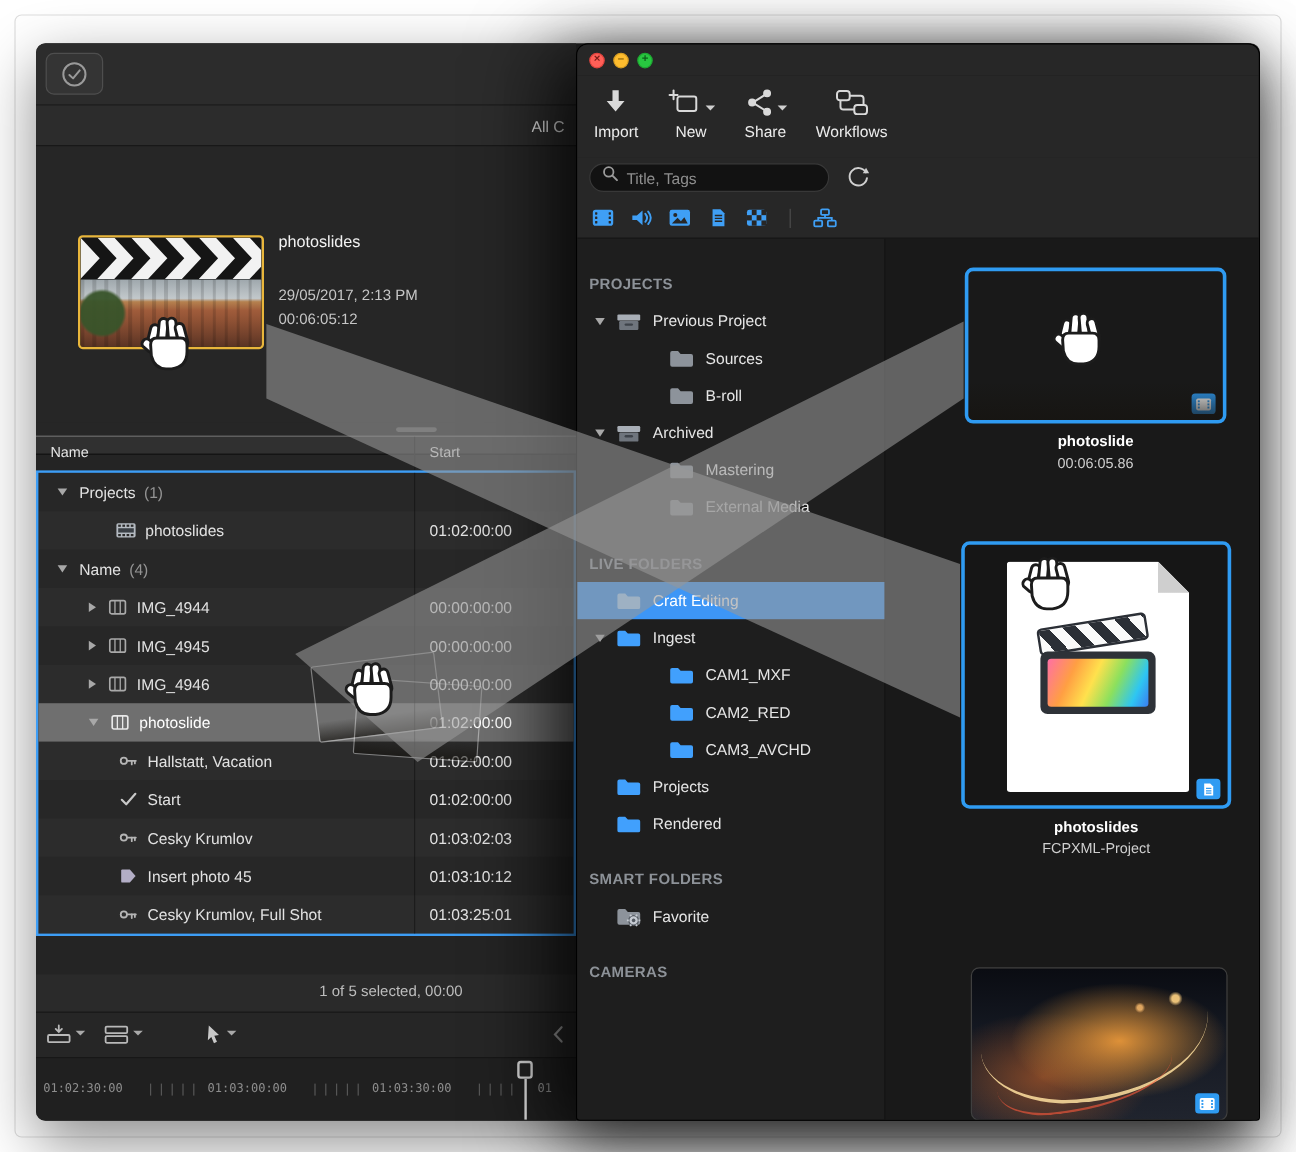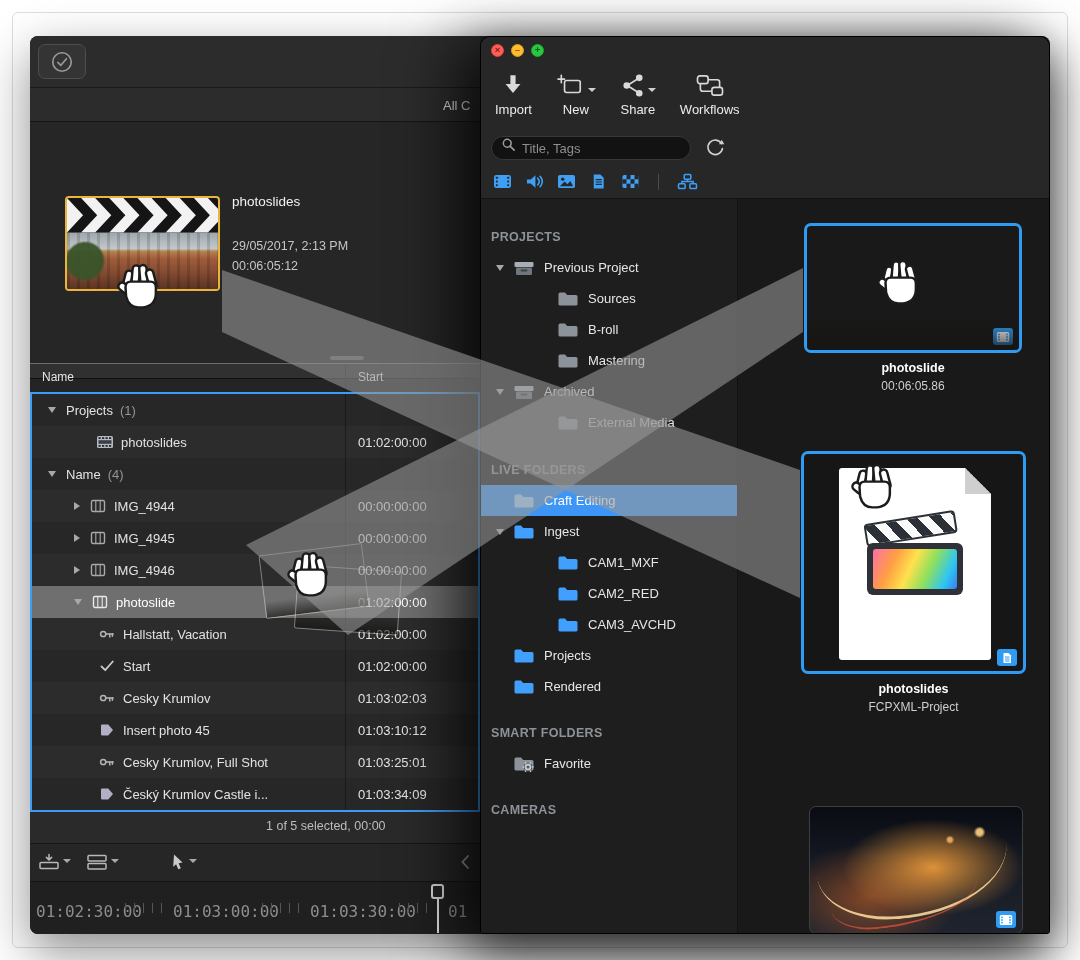--- a/index.html
+++ b/index.html
@@ -54,21 +54,21 @@
 .i2{padding-left:66px}
 .tsep{position:absolute;left:313px;top:0;width:1px;height:100%;background:rgba(0,0,0,.35)}
 .fx-status{position:absolute;top:776px;width:100%;height:32px;background:#2a2a2a;border-bottom:1px solid #161616}
 .fx-status span{position:absolute;left:236px;top:7px;font-size:12.5px;color:#bdbdbd}
 .fx-tools{position:absolute;top:808px;width:100%;height:38px;background:#262626;border-bottom:1px solid #141414}
 .toolgrp{position:absolute;top:9px;display:flex;align-items:flex-end;gap:3px}
 .tg1{left:8px}.tg2{left:56px}.tg3{left:140px}
 .mini{width:0;height:0;border:4px solid transparent;border-top-color:#a9a9a9;margin-bottom:4px}
 .collapse{position:absolute;right:10px;top:10px}
 .fx-timeline{position:absolute;top:846px;width:100%;height:52px;background:#202020;
-  font-family:"DejaVu Sans Mono",monospace;font-size:16px;color:#8d8d8d}
+  font-family:"DejaVu Sans Mono",monospace;font-size:10px;color:#8d8d8d}
 .tc{position:absolute;top:20px;white-space:nowrap}
 .tc0{left:6px}.tc1{left:143px}.tc2{left:280px}.tc3{left:418px}
 .ticks{position:absolute;top:21px;display:flex;gap:8px}
 .tk0{left:95px}.tk1{left:232px}.tk2{left:369px}
 .k{width:1px;height:10px;background:#565656}
 .playhead{position:absolute;left:401px;top:2px;width:13px;height:50px}
 .ph-handle{width:13px;height:15px;border:2px solid #d8d8d8;border-radius:3px;background:rgba(40,40,40,.4)}
 .ph-line{position:absolute;left:5.5px;top:15px;width:2px;height:34px;background:#e0e0e0}
 
 
@@ -359,29 +359,20 @@
                 <g stroke="#b5b5b5" stroke-width="1.5" fill="none" stroke-linecap="round">
                   <circle cx="4.2" cy="8" r="2.6"></circle>
                   <line x1="6.8" y1="8" x2="14.2" y2="8"></line>
                   <line x1="10.8" y1="8" x2="10.8" y2="11"></line>
                   <line x1="13.4" y1="8" x2="13.4" y2="10.2"></line>
                 </g>
               </svg>
           </span>
           <span>Cesky Krumlov, Full Shot</span>
           <span class="rstart">01:03:25:01</span>
-        </div>
-        <div class="trow i2">
-          <span class="ric">
-            <svg width="16" height="16" viewBox="0 0 16 16">
-                <path d="M2 3.5 Q2 2.5 3 2.5 L9.2 2.5 L14 8 L9.2 13.5 L3 13.5 Q2 13.5 2 12.5 Z" fill="#b3aec6"></path>
-              </svg>
-          </span>
-          <span>Český Krumlov Castle i...</span>
-          <span class="rstart">01:03:34:09</span>
         </div>
         <div class="tsep"></div>
       </div>
 
       <div class="fx-status">
         <span>1 of 5 selected, 00:00</span>
       </div>
 
       <div class="fx-tools">
         <div class="toolgrp tg1">
@@ -593,36 +584,36 @@
                 <use href="#folderShape"></use>
               </svg></span>
           <span>Sources</span>
         </div>
         <div class="srow sp1">
           <span class="sic"><svg width="22" height="18" viewBox="0 0 22 18" fill="#8d939b">
                 <use href="#folderShape"></use>
               </svg></span>
           <span>B-roll</span>
         </div>
-        <div class="srow sp1">
-          <span class="sic"><svg width="22" height="18" viewBox="0 0 22 18" fill="#8d939b">
-                <use href="#folderShape"></use>
-              </svg></span>
-          <span>Mastering</span>
-        </div>
         <div class="srow sp0">
           <span class="sdisc">
               <span class="disc d"></span>
             </span>
           <span class="sic"><svg width="22" height="18" viewBox="0 0 22 18">
                 <rect x="1.5" y="3" width="19" height="5" rx="1" fill="#a8aeb6"></rect>
                 <rect x="3" y="8.5" width="16" height="7.5" rx="1" fill="#6f757d"></rect>
                 <rect x="7.5" y="10.5" width="7" height="2" rx="1" fill="#3e434a"></rect>
               </svg></span>
           <span>Archived</span>
+        </div>
+        <div class="srow sp1">
+          <span class="sic"><svg width="22" height="18" viewBox="0 0 22 18" fill="#8d939b">
+                <use href="#folderShape"></use>
+              </svg></span>
+          <span>Mastering</span>
         </div>
         <div class="srow sp1">
           <span class="sic"><svg width="22" height="18" viewBox="0 0 22 18" fill="#8d939b">
                 <use href="#folderShape"></use>
               </svg></span>
           <span>External Media</span>
         </div>
 
         <div class="shead mt16">LIVE FOLDERS</div>
         <div class="srow sel sp0n">

